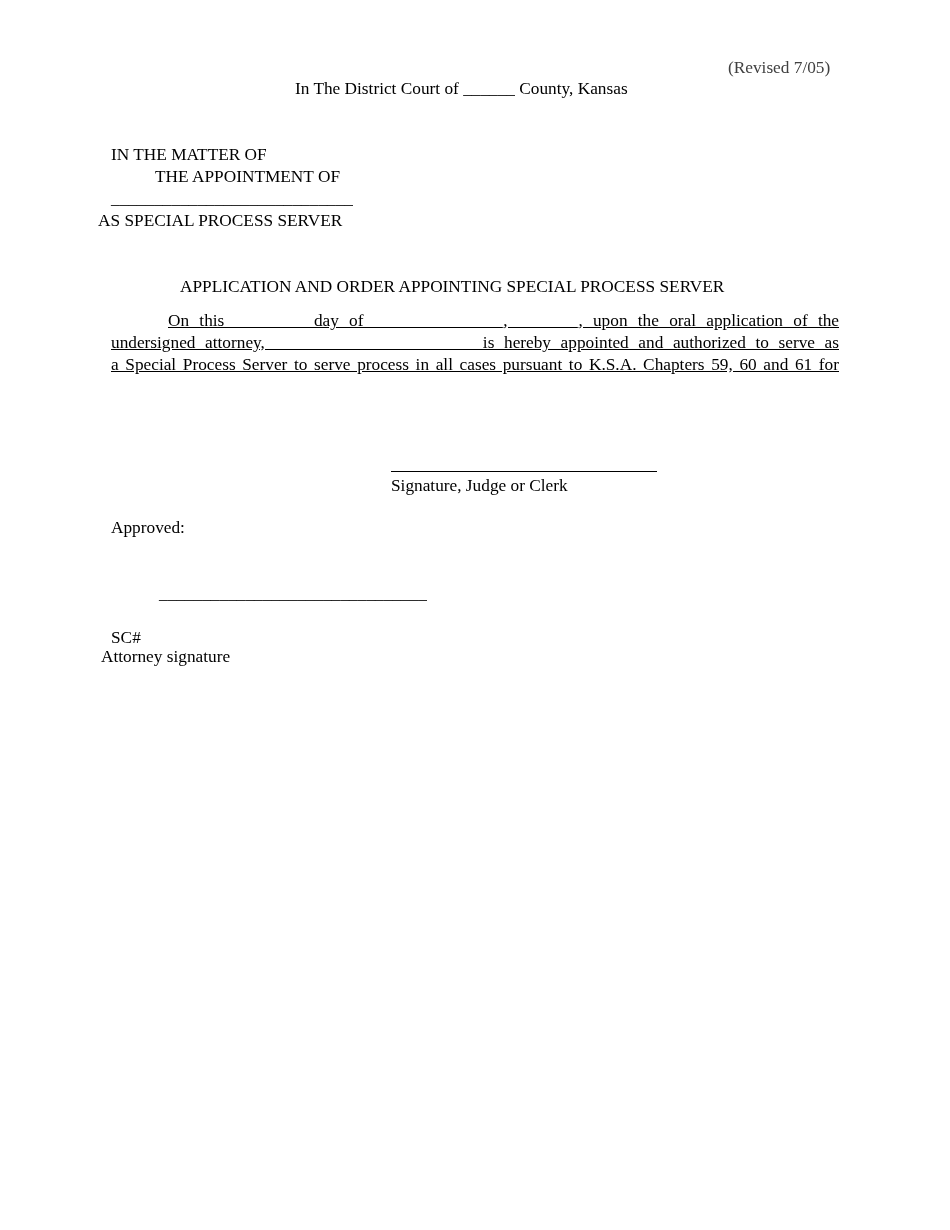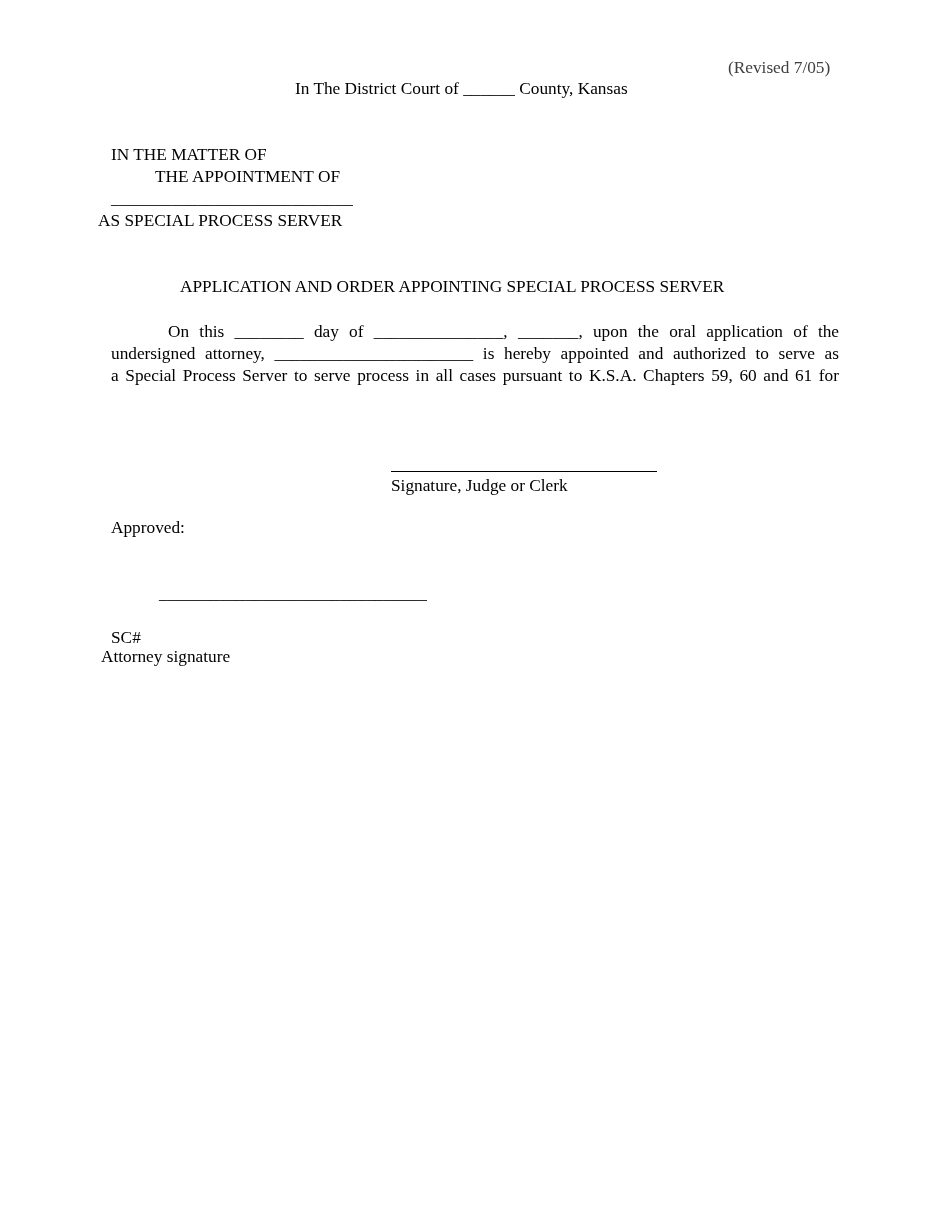--- a/index.html
+++ b/index.html
@@ -23,21 +23,21 @@
 
   <div>
     <div class="abs" style="left:111px; top:145px;">IN THE MATTER OF</div>
     <div class="abs" style="left:111px; top:167px;margin-left:44px;">THE APPOINTMENT OF</div>
     <div class="abs" style="left:111px; top:189px;">____________________________</div>
     <div class="abs" style="left:98px; top:211px;">AS SPECIAL PROCESS SERVER</div>
   </div>
 
   <div class="abs" style="left:180px; top:277px;">APPLICATION AND ORDER APPOINTING SPECIAL PROCESS SERVER</div>
 
-  <div class="para" style="top:321px;">
+  <div class="para" style="top:310px;text-decoration:underline;">
     <span class="l" style="padding-left:57px;">On this ________ day of _______________, _______, upon the oral application of the</span>
     <span class="l">undersigned attorney,  _______________________ is hereby appointed and authorized to serve as</span>
     <span class="l">a Special Process Server to serve process in all cases pursuant to K.S.A. Chapters 59, 60 and 61 for</span>
   </div>
 
   <div class="line" style="left:391px; top:471px; width:266px;"></div>
   <div class="abs" style="left:391px; top:476px;">Signature, Judge or Clerk</div>
 
   <div class="abs" style="left:111px; top:518px;">Approved:</div>
 

